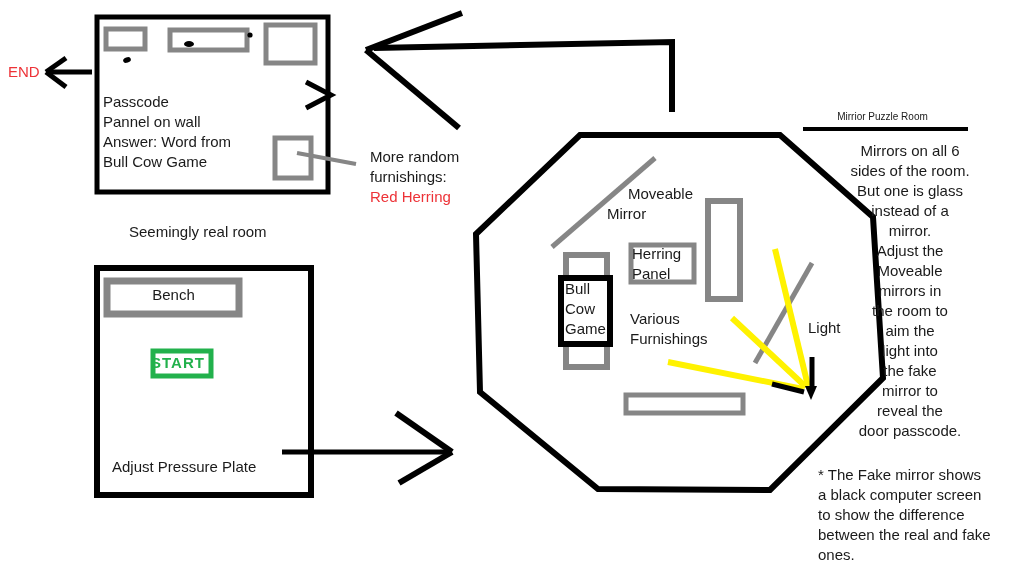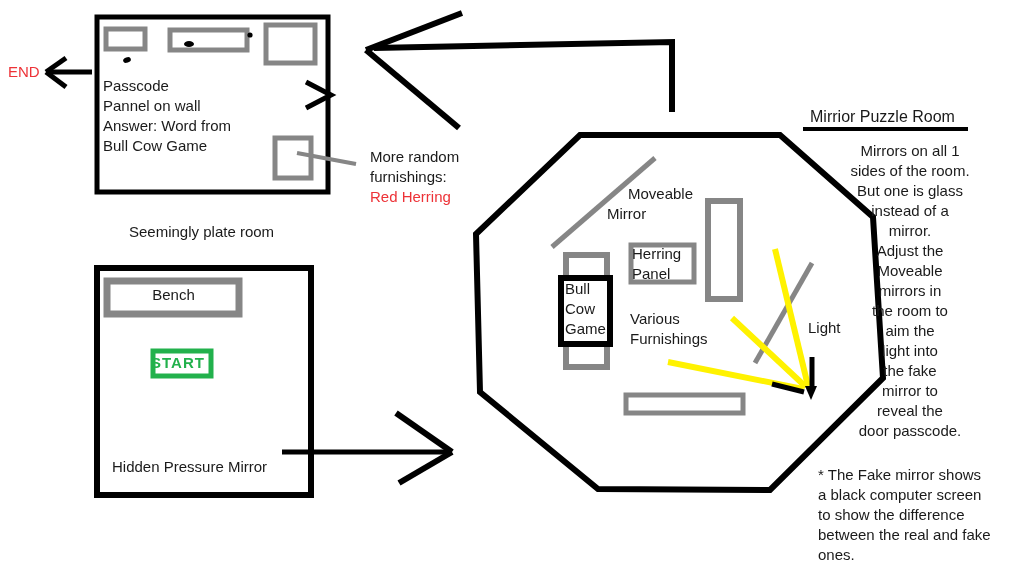--- a/index.html
+++ b/index.html
@@ -5,21 +5,21 @@
   html,body{margin:0;padding:0;background:#ffffff;}
   #canvas{
     position:relative;width:1024px;height:576px;background:#ffffff;overflow:hidden;
     font-family:"Liberation Sans",sans-serif;color:#1a1a1a;
   }
   #shapes{position:absolute;left:0;top:0;}
   .txt{position:absolute;font-size:15px;line-height:20px;white-space:pre-line;}
   .center{text-align:center;}
   .red{color:#ed3237;}
   .green{color:#22b14c;font-weight:bold;letter-spacing:1px;}
-  .title{font-size:16px;}
+  .title{font-size:10px;}
 </style>
 </head>
 <body>
 
 <div id="canvas">
 
   <svg id="shapes" width="1024" height="576" viewBox="0 0 1024 576">
 
     <g>
       <rect x="97" y="17" width="231" height="175" fill="none" stroke="#000" stroke-width="5"></rect>
@@ -88,35 +88,35 @@
     <g>
       <line x1="812" y1="357" x2="812" y2="388" stroke="#000" stroke-width="5"></line>
       <line x1="772" y1="384" x2="804" y2="392" stroke="#000" stroke-width="5"></line>
       <polygon points="805,386 817,386 811,400" fill="#000"></polygon>
     </g>
 
     <line x1="803" y1="129" x2="968" y2="129" stroke="#000" stroke-width="4"></line>
   </svg>
 
   <div class="txt red" style="left:8px;top:62px;">END</div>
-  <div class="txt" style="left:103px;top:76px;">Passcode
+  <div class="txt" style="left:103px;top:92px;">Passcode
 Pannel on wall
 Answer: Word from
 Bull Cow Game</div>
-  <div class="txt" style="left:129px;top:222px;">Seemingly plate room</div>
+  <div class="txt" style="left:129px;top:222px;">Seemingly real room</div>
   <div class="txt" style="left:370px;top:147px;">More random
 furnishings:</div>
   <div class="txt red" style="left:370px;top:187px;">Red Herring</div>
 
   <div class="txt center" style="left:104px;top:285px;width:139px;text-align:center;">Bench</div>
   <div class="txt center green" style="left:151px;top:353px;width:39px;">START</div>
-  <div class="txt" style="left:112px;top:457px;">Hidden Pressure Mirror</div>
+  <div class="txt" style="left:112px;top:457px;">Adjust Pressure Plate</div>
 
   <div class="txt center title" style="left:800px;top:107px;width:165px;">Mirrior Puzzle Room</div>
-  <div class="txt center" style="left:826px;top:141px;width:168px;">Mirrors on all 1
+  <div class="txt center" style="left:826px;top:141px;width:168px;">Mirrors on all 6
 sides of the room.
 But one is glass
 instead of a
 mirror.
 Adjust the
 Moveable
 mirrors in
 the room to
 aim the
 light into

